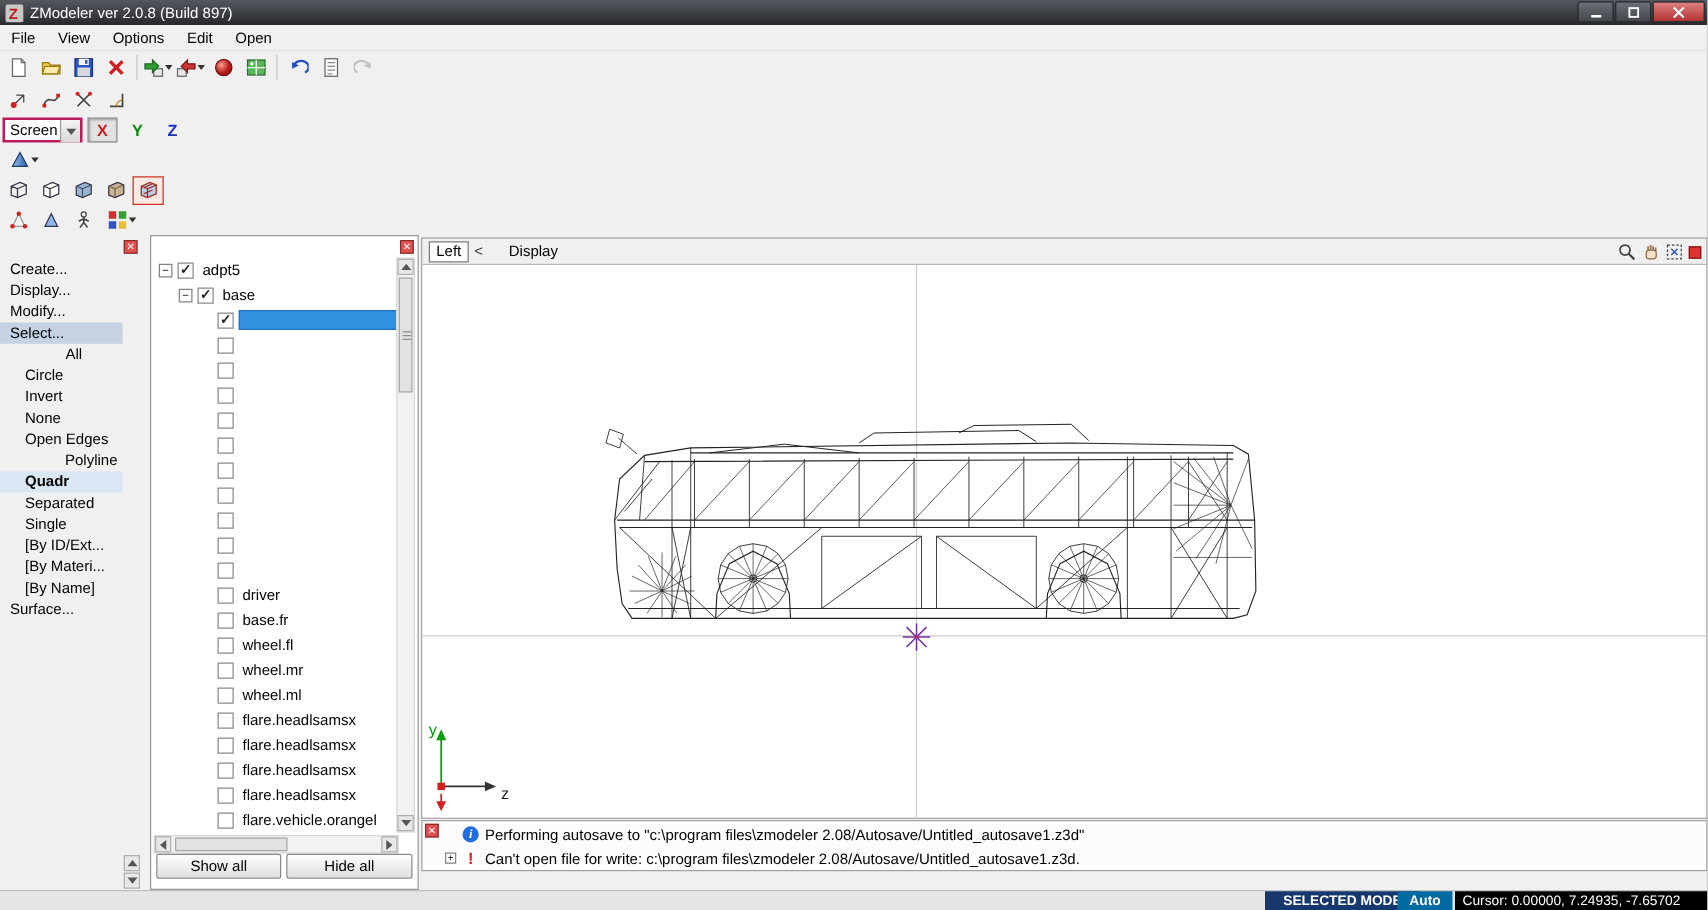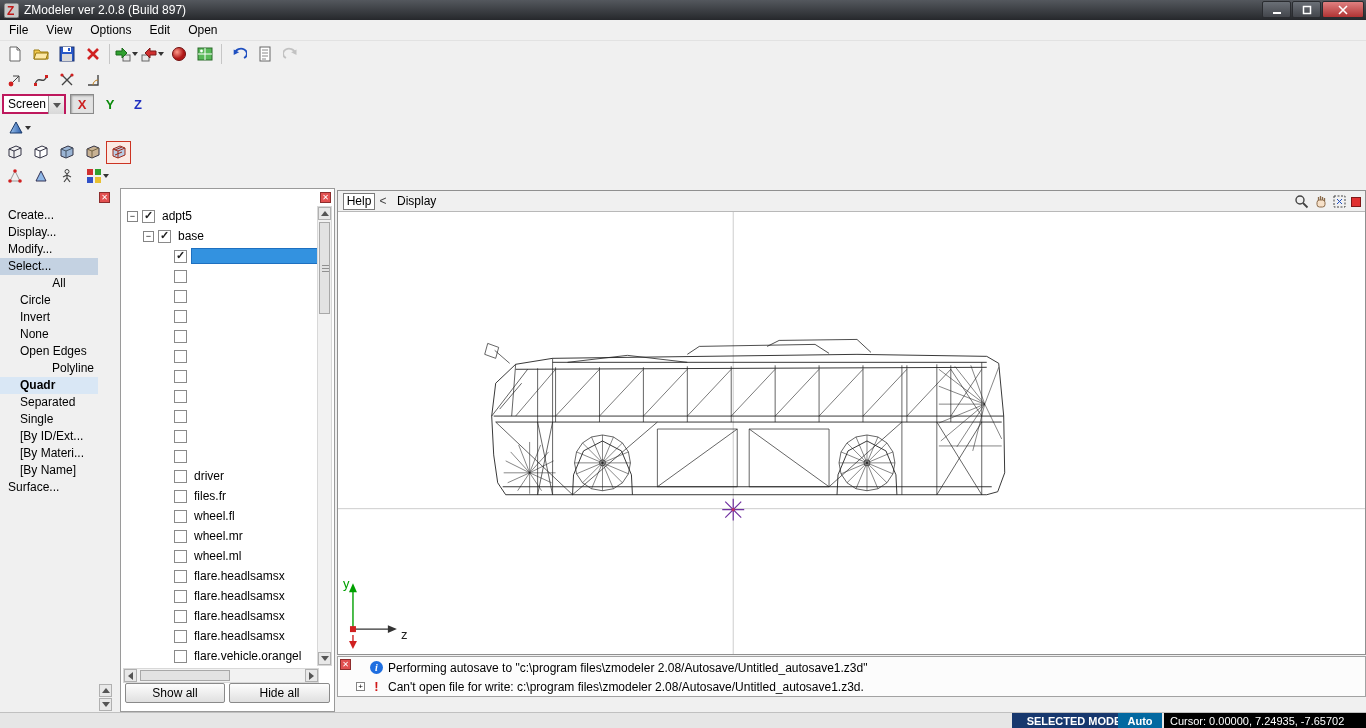--- a/index.html
+++ b/index.html
@@ -64,21 +64,21 @@
   .grip{position:absolute;left:2px;width:7px;height:1px;background:#909090}
   .hscroll{position:absolute;left:2px;top:479px;width:196px;height:15px;background:#f2f2f2;border:1px solid #d8d8d8}
   .hthumb{position:absolute;left:16px;top:1px;width:90px;height:11px;background:#e2e2e2;border:1px solid #a8a8a8}
   .treebtn{position:absolute;top:494px;height:20px;background:linear-gradient(#fdfdfd,#e0e0e0);border:1px solid #8a8a8a;border-radius:2px;display:flex;align-items:center;justify-content:center}
 
   
   .viewport{position:absolute;left:337px;top:190px;width:1029px;height:465px;border:1px solid #909090;background:#fff}
   .vp-header{position:absolute;left:0;top:0;width:100%;height:21px;background:#f0f0f0;border-bottom:1px solid #b8b8b8;display:flex;align-items:center}
   .vp-viewbtn{margin-left:5px;width:32px;height:17px;background:#fff;border:1px solid #7a7a7a;display:flex;align-items:center;justify-content:center}
   .vp-back{width:16px;height:17px;display:flex;align-items:center;justify-content:center;color:#444}
-  .vp-crumb{margin-left:6px}
+  .vp-crumb{margin-left:16px}
   .vp-tools{position:absolute;right:4px;top:3px;display:flex;align-items:center;gap:4px}
   .redsq{width:10px;height:10px;background:#e03030;border:1px solid #801818}
   .vp-canvas{position:absolute;left:0;top:21px;width:1027px;height:442px;background:#fff}
   .vp-canvas svg{width:100%;height:100%;display:block}
 
   
   .logpanel{position:absolute;left:337px;top:656px;width:1029px;height:41px;background:#fcfcfc;border:1px solid #a2a2a2}
   .logpanel .xclose{position:absolute;left:2px;top:2px}
   .log-lines{position:absolute;left:18px;top:1px;right:2px}
   .logline{height:19px;display:flex;align-items:center;gap:5px;white-space:nowrap}
@@ -467,21 +467,21 @@
 
         <div class="trow" style="padding-left: 36px;">
           <span class="expander"></span>
           <span class="cb"></span>
           <span class="tlabel">driver</span>
         </div>
 
         <div class="trow" style="padding-left: 36px;">
           <span class="expander"></span>
           <span class="cb"></span>
-          <span class="tlabel">files.fr</span>
+          <span class="tlabel">base.fr</span>
         </div>
 
         <div class="trow" style="padding-left: 36px;">
           <span class="expander"></span>
           <span class="cb"></span>
           <span class="tlabel">wheel.fl</span>
         </div>
 
         <div class="trow" style="padding-left: 36px;">
           <span class="expander"></span>
@@ -551,21 +551,21 @@
         <span>Show all</span>
       </div>
     <div class="treebtn" style="left:108px;width:101px">
         <span>Hide all</span>
       </div>
   </div>
 
   <div class="viewport">
     <div class="vp-header">
       <div class="vp-viewbtn">
-          <span>Help</span>
+          <span>Left</span>
         </div>
       <div class="vp-back">
           <span>&lt;</span>
         </div>
       <span class="vp-crumb">Display</span>
       <div class="vp-tools">
         <svg width="15" height="15">
             <circle cx="6" cy="6" r="4" fill="none" stroke="#444" stroke-width="1.4"></circle>
             <path d="M9,9 L13.5,13.5" stroke="#444" stroke-width="1.8"></path>
           </svg>

